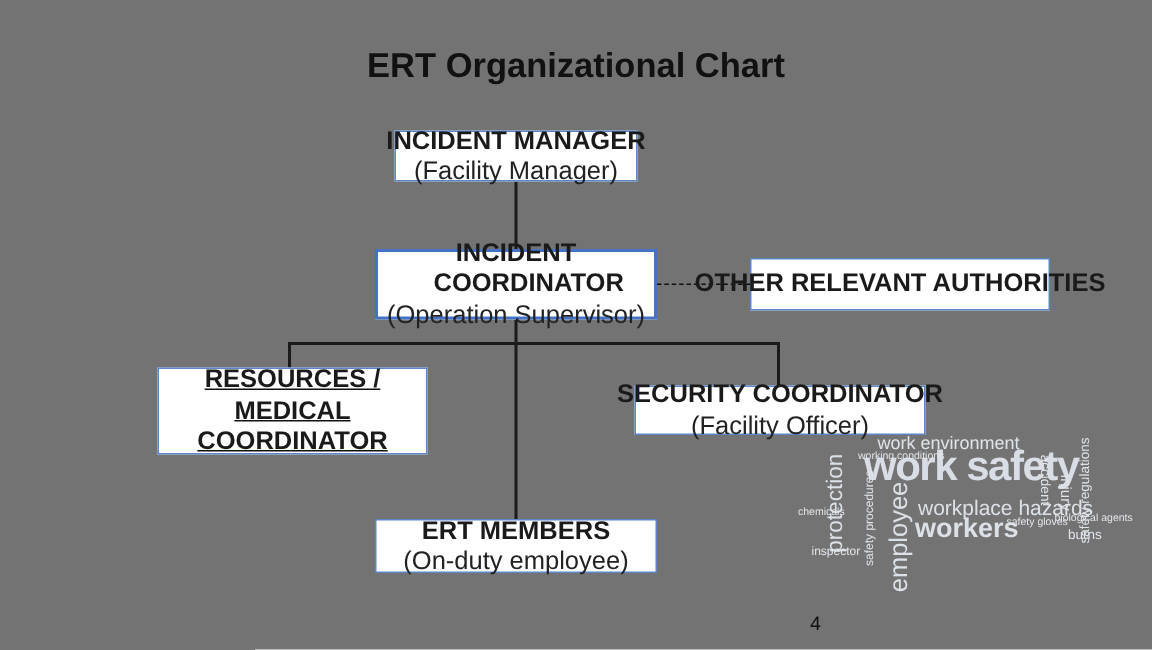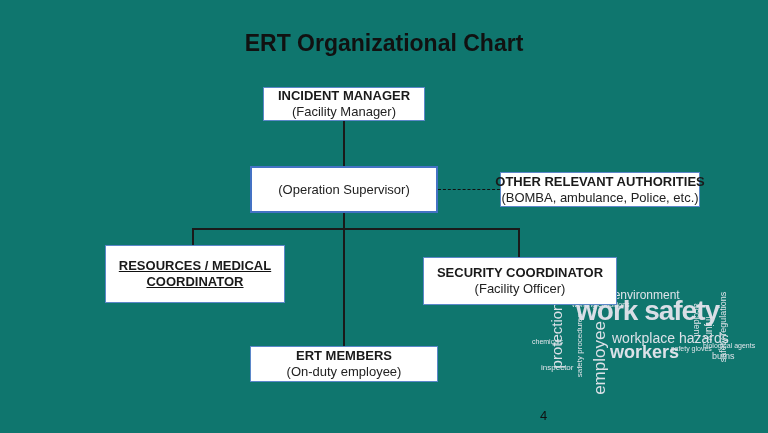--- a/index.html
+++ b/index.html
@@ -1,39 +1,39 @@
 <!DOCTYPE html>
 <html><head>
 <meta charset="utf-8">
 <style>
   html,body{margin:0;padding:0;background:#fff;}
   .slide{
-    position:relative;width:768px;height:433px;background:#0f766e;overflow:hidden;
+    position:relative;width:768px;height:433px;background:#737373;overflow:hidden;
     font-family:"Liberation Sans",sans-serif;color:#111;
   }
   .slide-title{
     position:absolute;top:30px;left:0;width:768px;text-align:center;
     font-size:23px;font-weight:700;color:#111;letter-spacing:0px;margin:0;
   }
   
   .node{
     position:absolute;box-sizing:border-box;background:#fff;
     border:1.5px solid #5b87c9;
     display:flex;flex-direction:column;justify-content:center;align-items:center;
-    text-align:center;font-size:13px;line-height:1.2;z-index:3;
+    text-align:center;font-size:17px;line-height:1.2;z-index:3;
   }
   .node-title{font-weight:700;color:#1a1a1a;}
   .node-sub{font-weight:400;color:#222;}
   .node-manager{left:263px;top:87px;width:162px;height:34px;}
   .node-coordinator{left:250px;top:166px;width:188px;height:47px;border:2px solid #4472C4;}
   .node-coordinator .node-title{max-width:110px;}
   .node-authorities{left:500px;top:172px;width:200px;height:35px;}
   .node-resources{left:105px;top:245px;width:180px;height:58px;text-decoration:underline;}
   .node-resources .node-sub{max-width:152px;}
-  .node-security{left:423px;top:257px;width:194px;height:48px;}
+  .node-security{left:423px;top:257px;width:194px;height:33px;}
   .node-ert{left:250px;top:346px;width:188px;height:36px;}
   .nowrap .node-title{white-space:nowrap;}
   
   .conn{position:absolute;background:#1a1a1a;z-index:1;}
   .conn-v1{left:343px;top:121px;width:1.5px;height:45px;}
   .conn-v2{left:343px;top:213px;width:1.5px;height:133px;}
   .conn-tbar{left:192px;top:228px;width:328px;height:2px;}
   .conn-drop-left{left:192px;top:228px;width:2px;height:18px;}
   .conn-drop-right{left:518px;top:228px;width:2px;height:30px;}
   .conn-dashed{
@@ -95,26 +95,26 @@
   <div class="conn conn-tbar"></div>
   <div class="conn conn-drop-left"></div>
   <div class="conn conn-drop-right"></div>
 
   <div class="node node-manager nowrap">
     <div class="node-title">INCIDENT MANAGER</div>
     <div class="node-sub">(Facility Manager)</div>
   </div>
 
   <div class="node node-coordinator">
+    <div class="node-title">INCIDENT COORDINATOR</div>
     <div class="node-sub">(Operation Supervisor)</div>
   </div>
 
   <div class="node node-authorities nowrap">
     <div class="node-title">OTHER RELEVANT AUTHORITIES</div>
-    <div class="node-sub">(BOMBA, ambulance, Police, etc.)</div>
   </div>
 
   <div class="node node-resources">
     <div class="node-title">RESOURCES / MEDICAL COORDINATOR</div>
   </div>
 
   <div class="node node-security nowrap">
     <div class="node-title">SECURITY COORDINATOR</div>
     <div class="node-sub">(Facility Officer)</div>
   </div>

